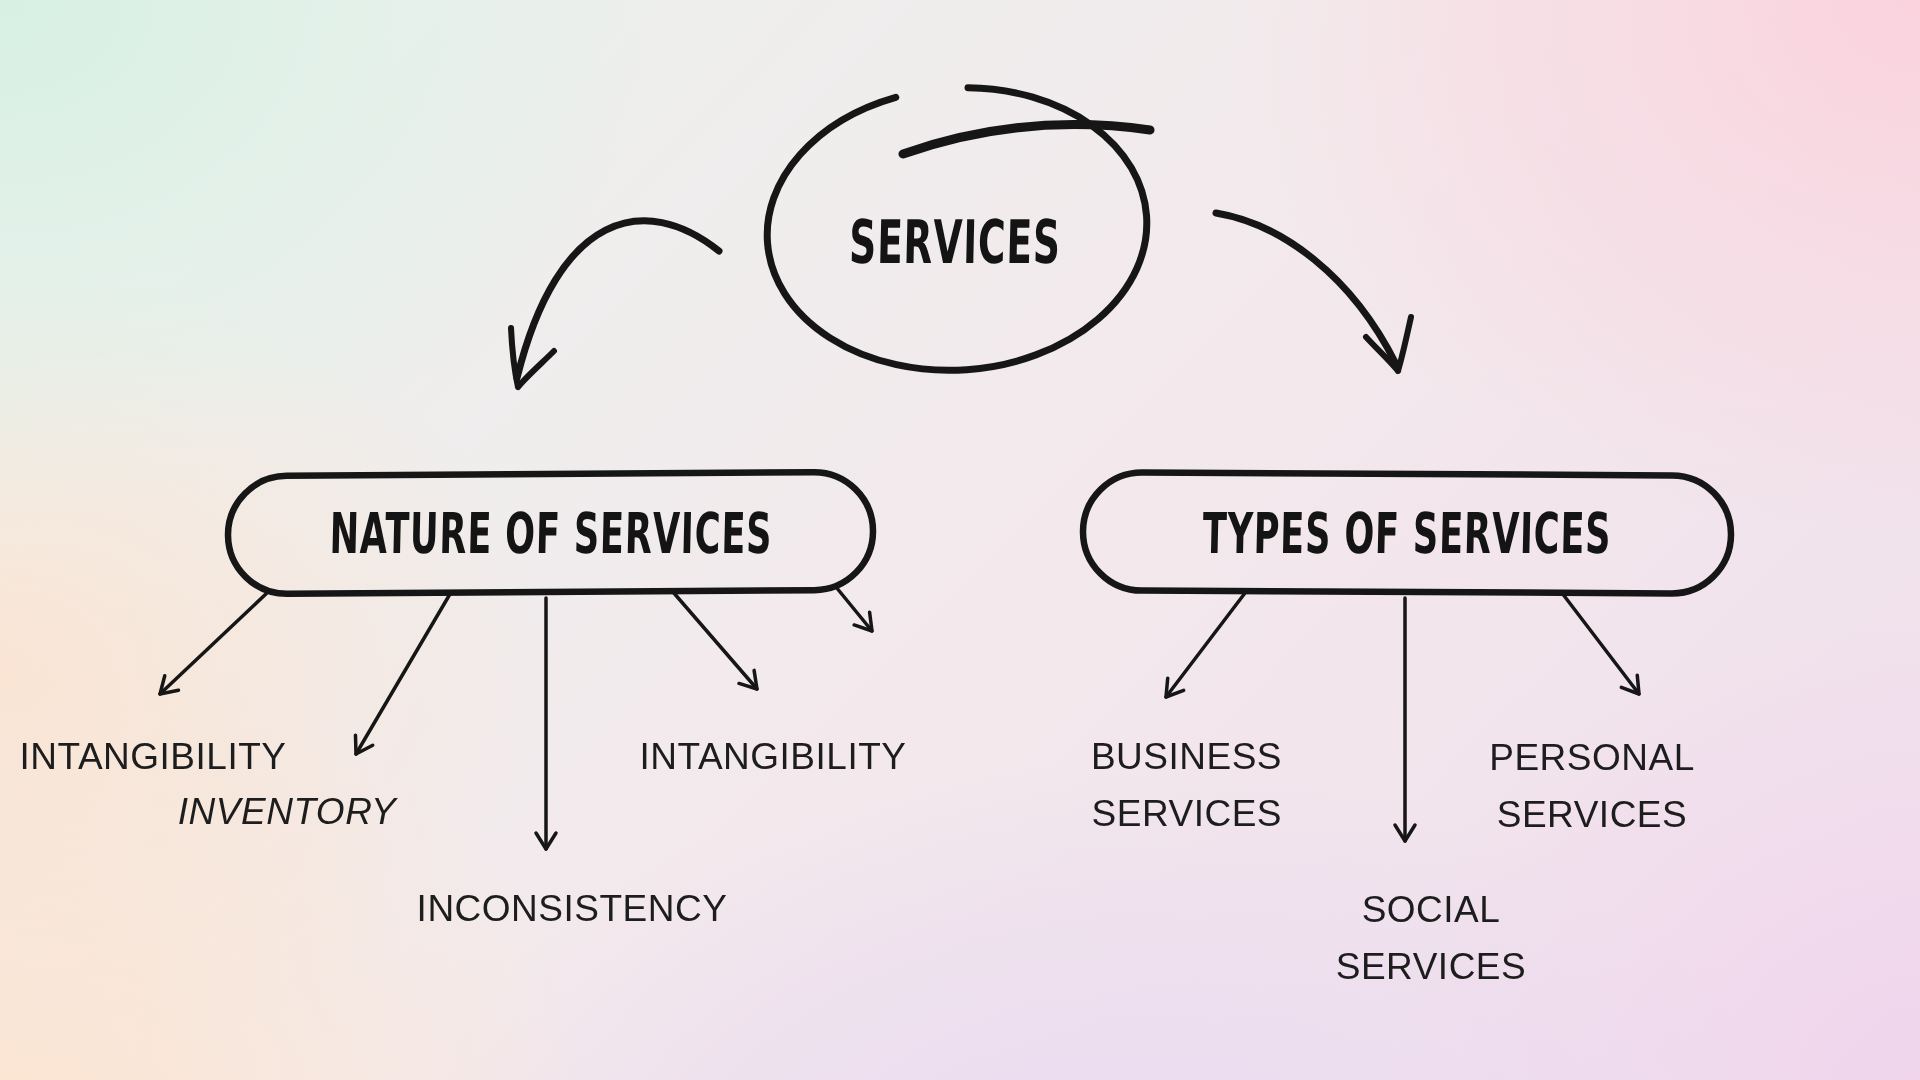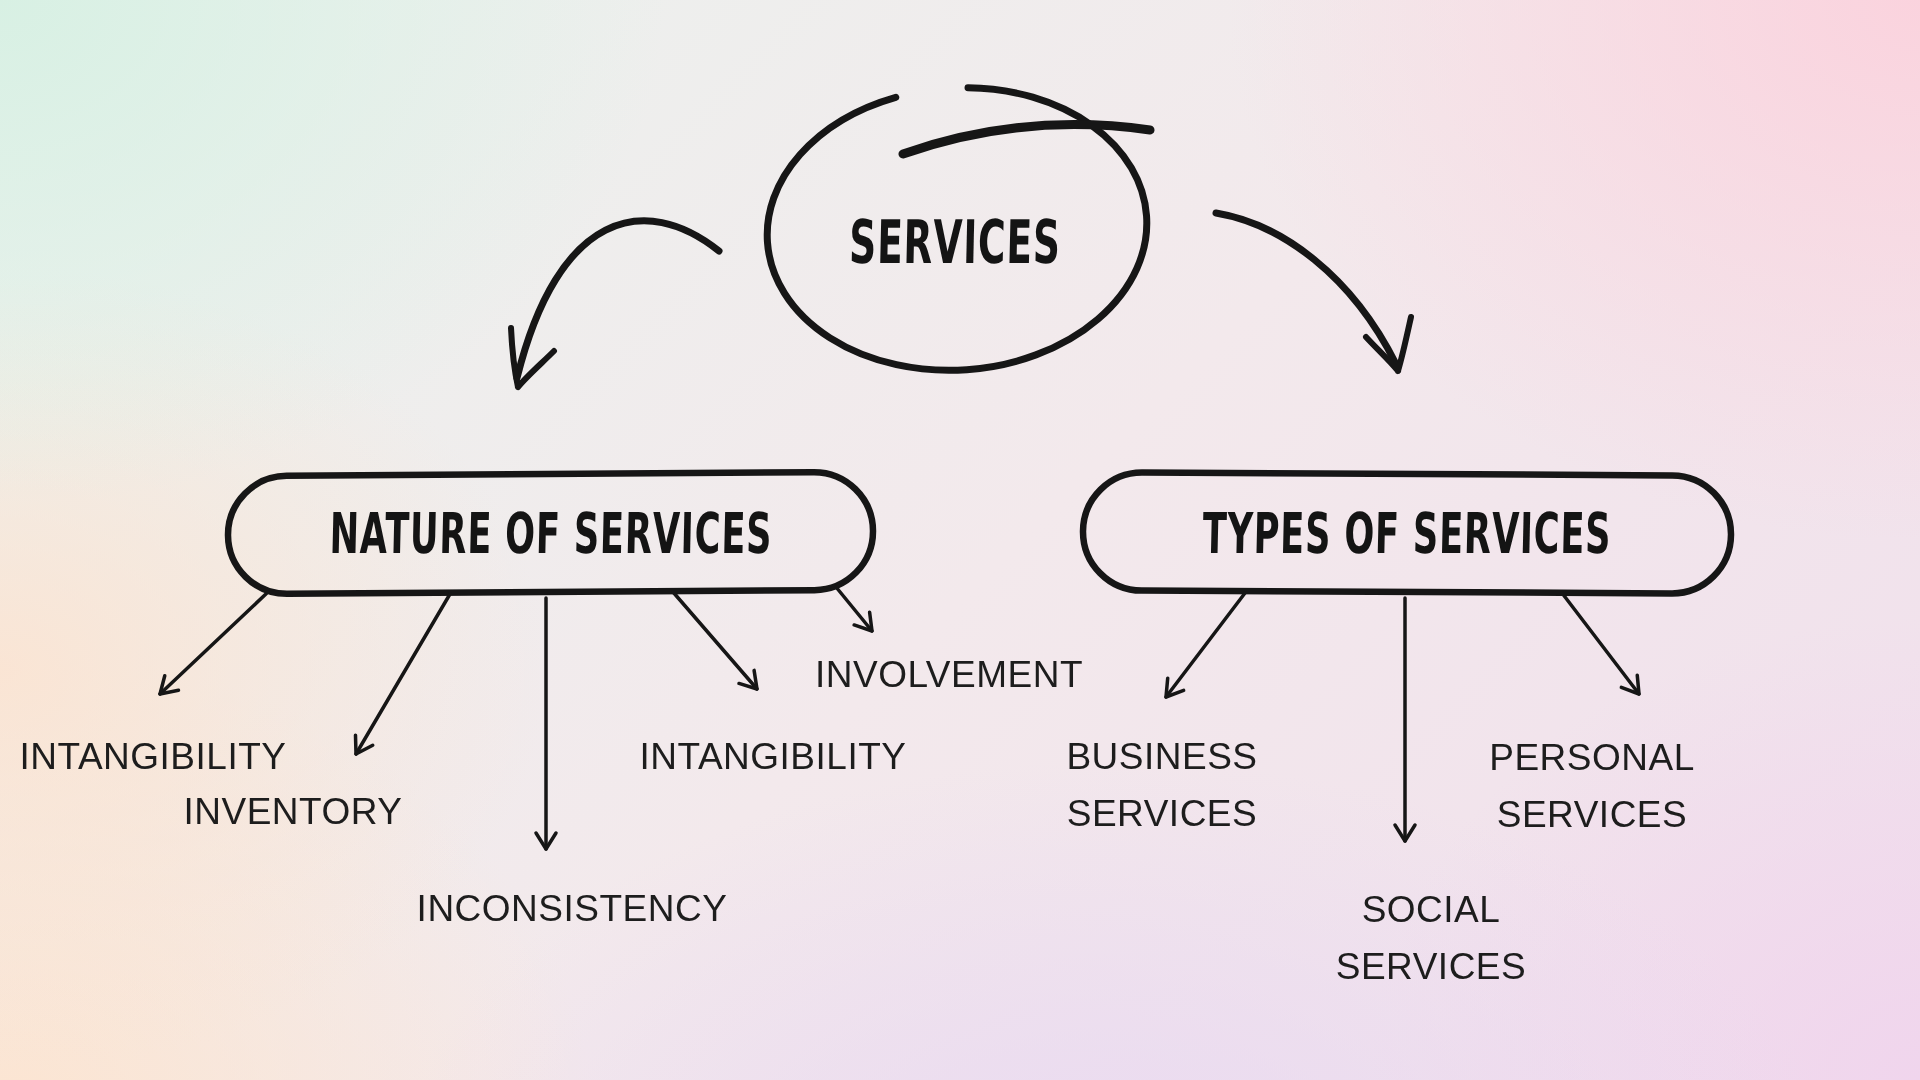--- a/index.html
+++ b/index.html
@@ -65,22 +65,21 @@
     <line class="stroke" x1="1405" y1="598" x2="1405" y2="841" stroke-width="3.5" marker-end="url(#vhead)"></line>
     <line class="stroke" x1="1562" y1="593" x2="1639" y2="694" stroke-width="3.5" marker-end="url(#vhead)"></line>
   </svg>
 
   <div class="hand root" style="left:955px;top:242px;">SERVICES</div>
 
   <div class="hand pill" style="left:551px;top:533px;">NATURE OF SERVICES</div>
   <div class="hand pill" style="left:1407px;top:533px;">TYPES OF SERVICES</div>
 
   <div class="node-label" style="left:153px;top:729px;margin-top:28px;">INTANGIBILITY</div>
-  <div class="node-label" style="left:293px;top:812px;">INVENTORY</div>
+  <div class="node-label" style="left:287px;top:812px;font-style:italic;">INVENTORY</div>
   <div class="node-label" style="left:544px;top:909px;margin-left:28px;">INCONSISTENCY</div>
   <div class="node-label" style="left:773px;top:757px;">INTANGIBILITY</div>
-  <div class="node-label" style="left:949px;top:675px;">INVOLVEMENT</div>
 
-  <div class="node-label wrap" style="left:1162px;top:785px;width:240px;">BUSINESS SERVICES</div>
+  <div class="node-label wrap" style="left:1162px;top:785px;width:240px;text-align:right;">BUSINESS SERVICES</div>
   <div class="node-label wrap" style="left:1431px;top:938px;width:220px;text-align:center;">SOCIAL SERVICES</div>
   <div class="node-label wrap" style="left:1592px;top:786px;width:245px;">PERSONAL SERVICES</div>
 
 </div>
 
 </body></html>

